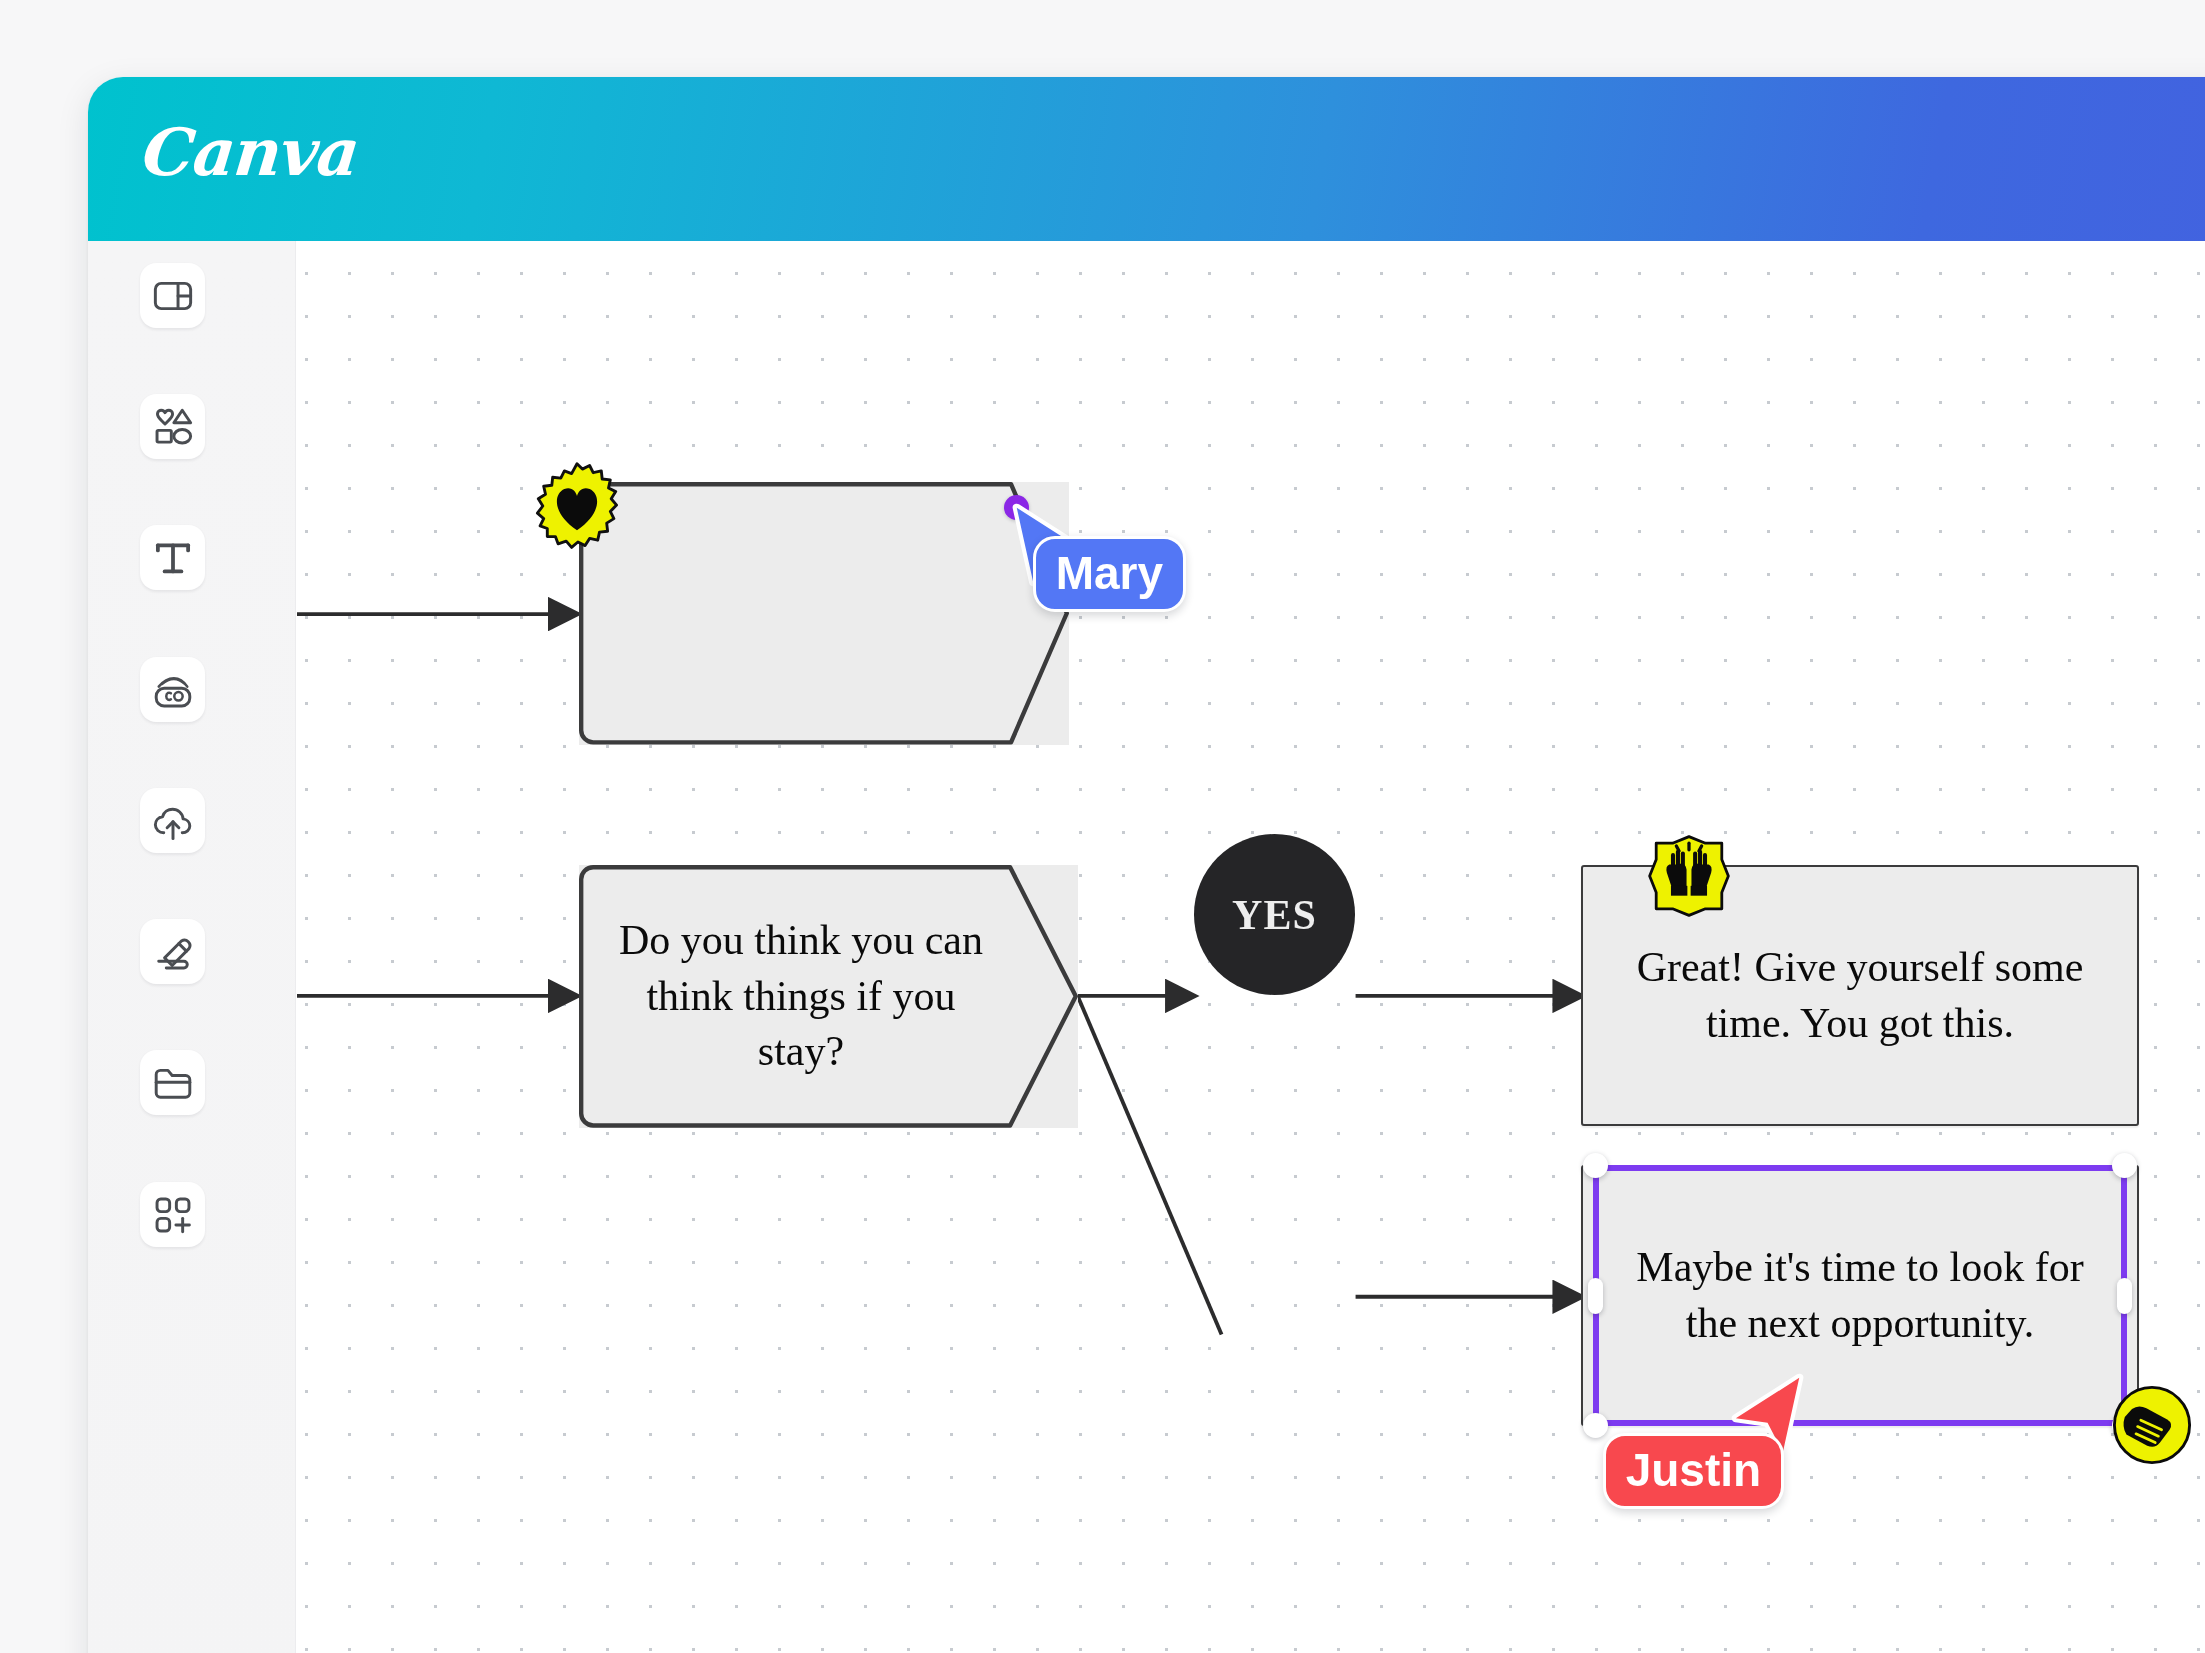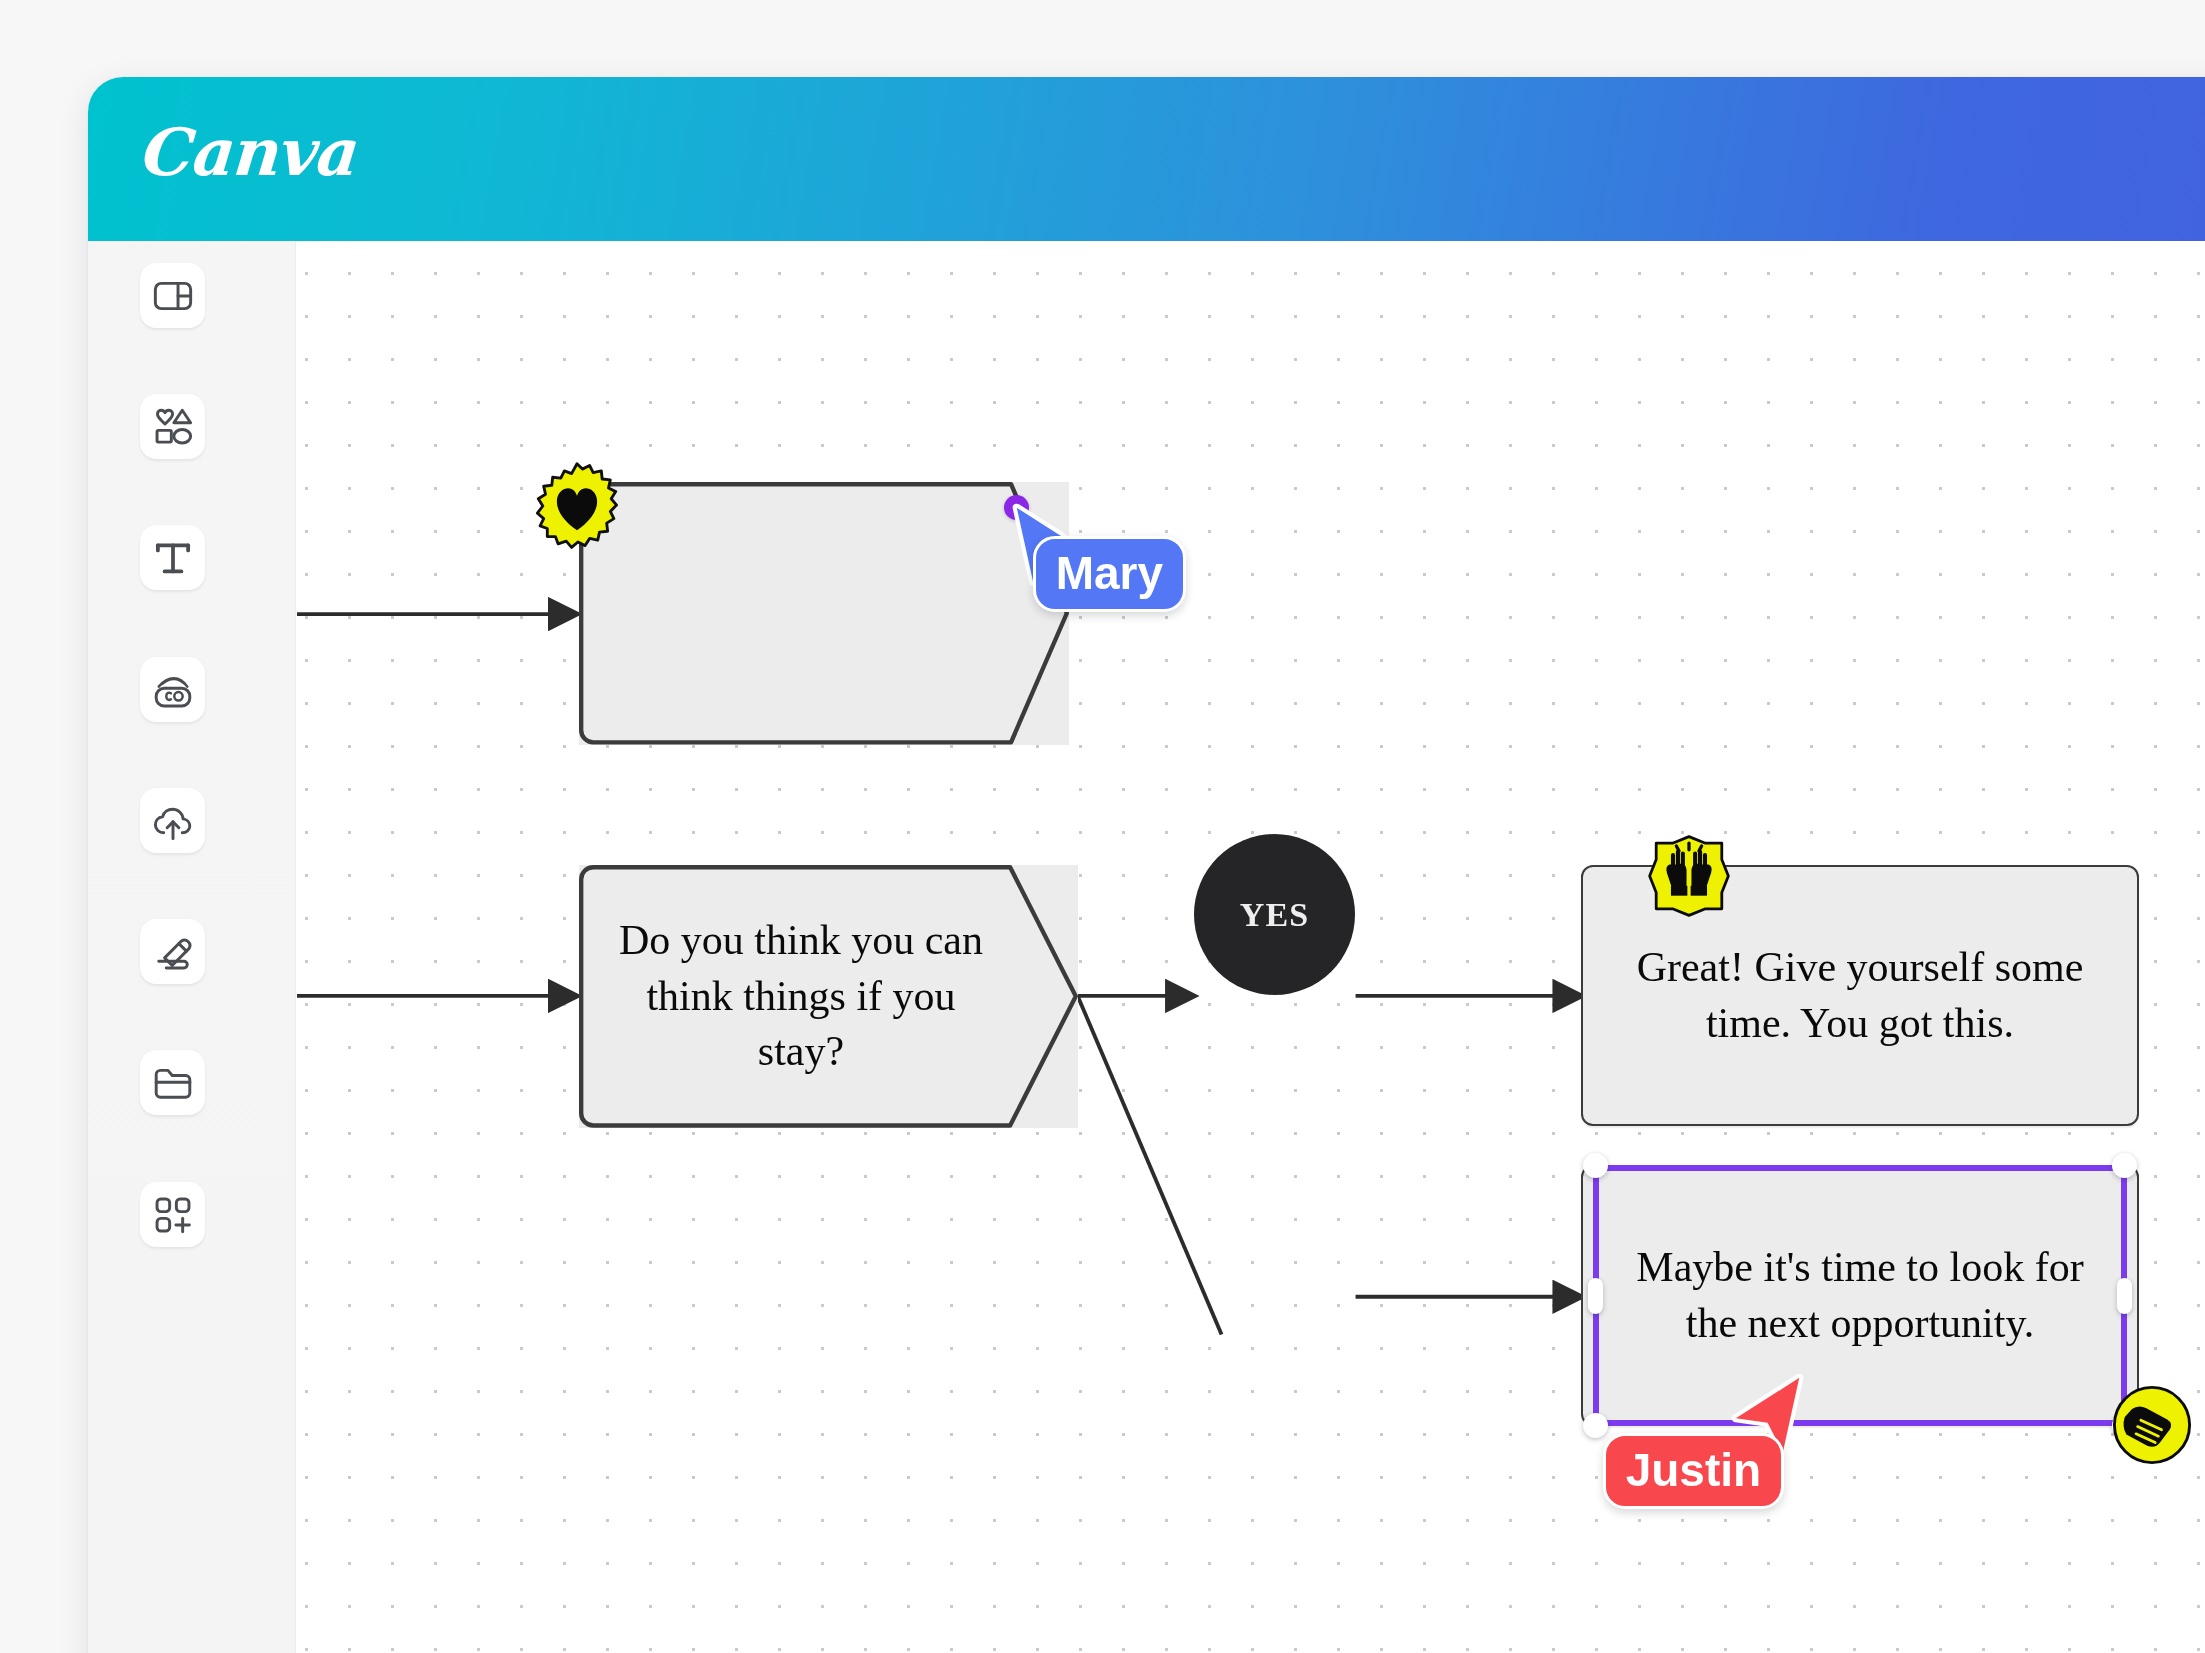--- a/index.html
+++ b/index.html
@@ -71,21 +71,21 @@
     position:absolute;
     background:#ececec;
     border:2.2px solid #3b3b3c;
     display:flex; align-items:center; justify-content:center;
     text-align:center;
     font-family:"Liberation Serif", serif;
     color:#0a0a0a;
     line-height:1.32;
     box-shadow:0 1.1px 1.6px rgba(0,0,0,.07);
   }
-  .rect{ border-radius:12px; }
+  .rect{ border-radius:3px; }
 
   .penta{
     position:absolute;
     background:#ececec;
     display:flex; align-items:center; justify-content:center;
     text-align:center;
     font-family:"Liberation Serif", serif;
     color:#0a0a0a;
     line-height:1.32;
   }
@@ -289,21 +289,21 @@
       </div>
       <div class="nametag" style="left:736px; top:295px; background:#5377F5;">Mary</div>
 
       <div class="penta" style="left:282px; top:624px; width:499px; height:263px; font-size:42px;">
         <svg class="shape" viewBox="0 0 912 480" preserveAspectRatio="none">
           <path d="M26 4 H788 L908 240 L788 476 H26 A22 22 0 0 1 4 454 V26 A22 22 0 0 1 26 4 Z" fill="#ececec" stroke="#3b3b3c" stroke-width="8" stroke-linejoin="round"></path>
         </svg>
         <div class="label" style="width:383px; margin-right:55px;">Do you think you can think things if you stay?</div>
       </div>
 
-      <div class="circle" style="left:897px; top:593px; width:161px; height:161px; font-size:34px;">
+      <div class="circle" style="left:897px; top:593px; width:161px; height:161px; font-size:42px;">
         <span>YES</span>
       </div>
 
 
       <div class="node rect" style="left:1284px; top:624px; width:558px; height:261px; font-size:42px;">
         <span style="display:block; width:470px;">Great! Give yourself some time. You got this.</span>
       </div>
 
       <div class="sticker" style="left:1351px; top:594px; width:82px; height:82px;">
         <svg viewBox="0 0 100 100" width="82" height="82">

